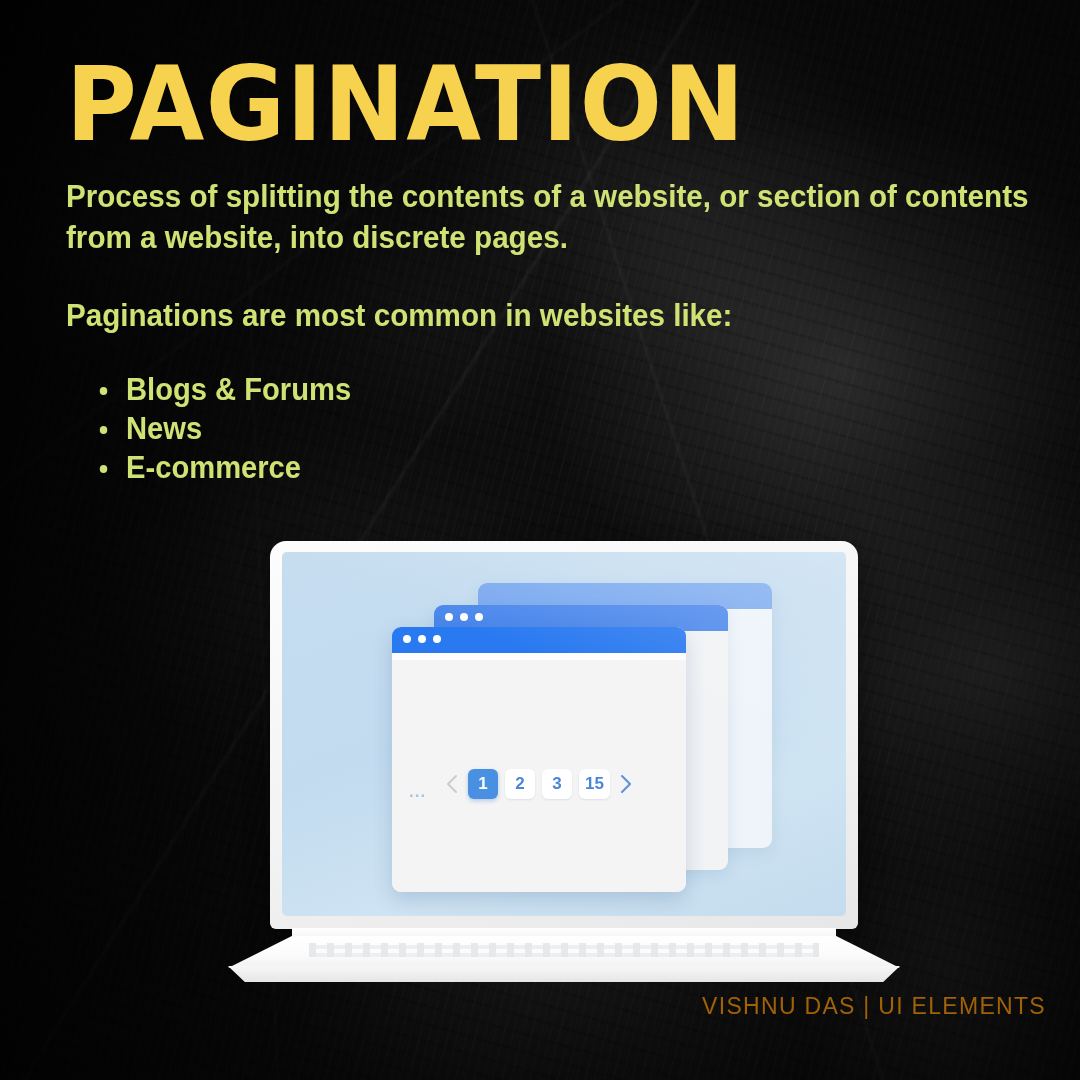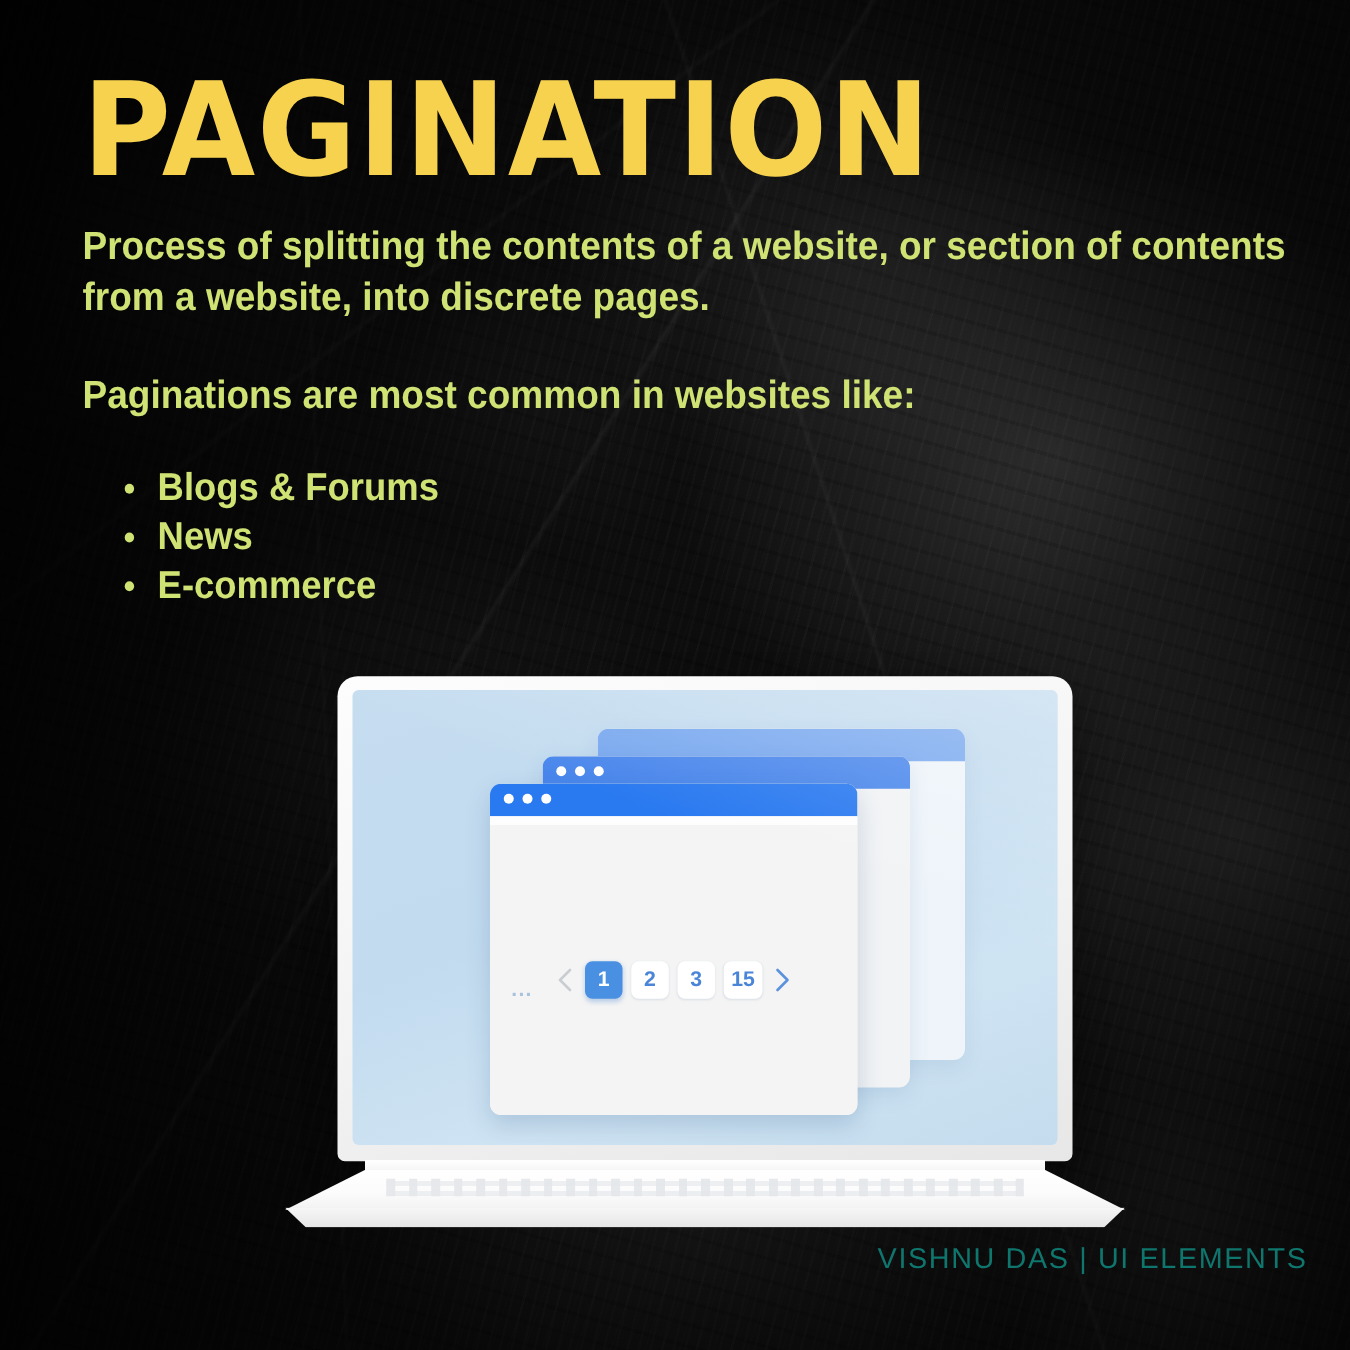--- a/index.html
+++ b/index.html
@@ -86,21 +86,21 @@
     position:relative;
     margin-bottom:0;
   }
   .bullets li::before {
     content:""; position:absolute; left:4px; top:17px;
     width:8px; height:8px; border-radius:50%; background:#cfe274;
   }
 
   .credit {
     position:absolute; right:34px; top:993px;
-    color:#0f766e; font-size:23px; letter-spacing:1.3px;
+    color:#a16207; font-size:23px; letter-spacing:1.3px;
     font-family:"Liberation Sans", sans-serif;
   }
 
   
   #laptop { position:absolute; left:228px; top:536px; width:672px; height:440px; }
 
   .lid {
     position:absolute; left:42px; top:5px;
     width:588px; height:388px;
     background:linear-gradient(165deg,#fdfdfd 0%,#f3f3f3 55%,#e7e7e7 100%);

